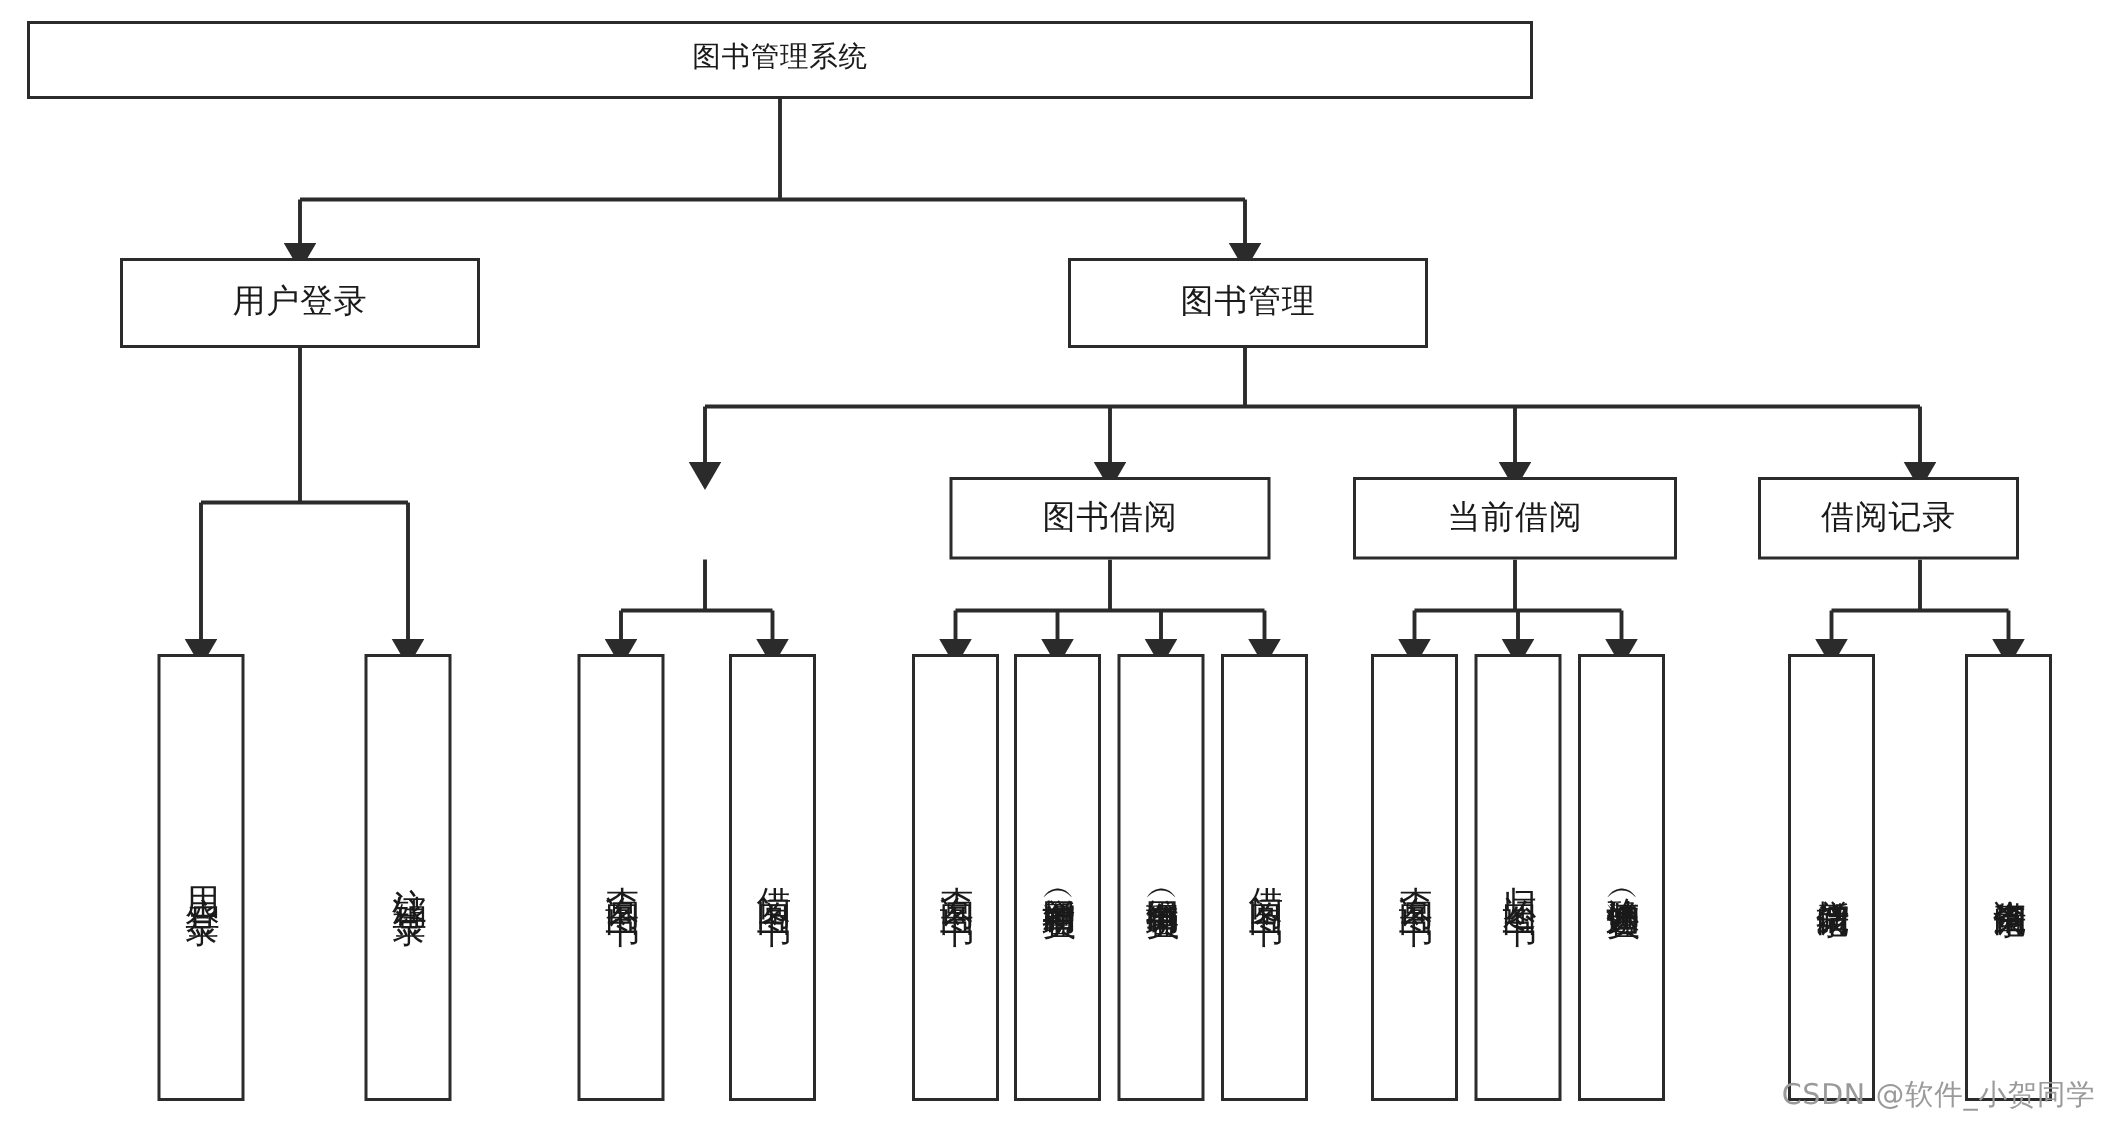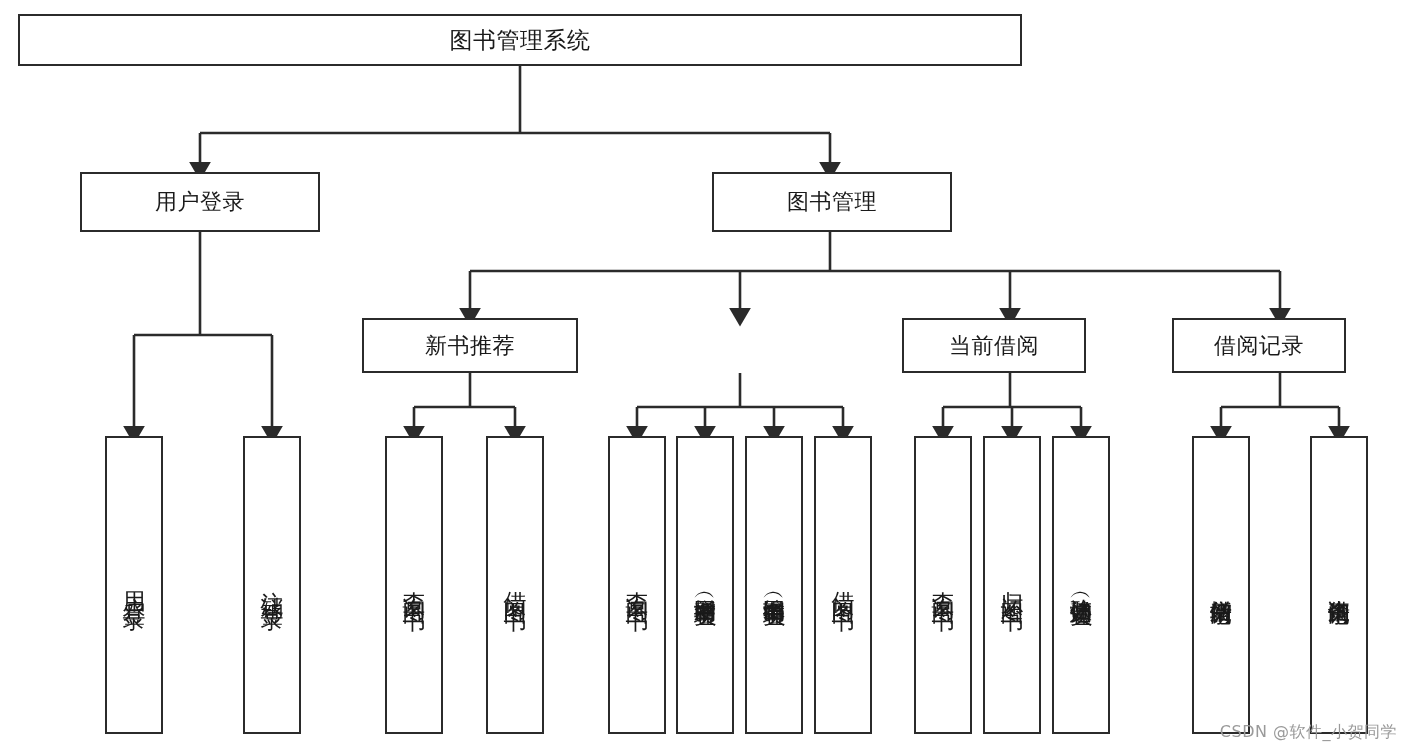--- a/index.html
+++ b/index.html
@@ -37,21 +37,22 @@
     line-height:1.05;
     letter-spacing:0.5px;
     color:#1a1a1a;
     white-space:nowrap;
   }
   
   .node.h .label{
     font-size:22px;
   }
   .node.root .label{
-    font-size:23px;
+    font-size:19px;
+    font-family:Liberation Mono, monospace;
   }
   
   .node.v{
     align-items:center;
     justify-content:center;
     padding:4px 0;
   }
   .node.v .label{
     writing-mode:vertical-rl;
     text-orientation:upright;
@@ -63,21 +64,21 @@
     text-align:center;
   }
   .node.v .label.tight{
     letter-spacing:1px;
     font-size:22px;
   }
   .watermark{
     position:absolute;
     right:8px;
     bottom:4px;
-    font-size:16px;
+    font-size:19px;
     color:#9a9a9a;
     letter-spacing:0.5px;
     z-index:3;
     white-space:nowrap;
     font-family:"DejaVu Sans","Liberation Sans",sans-serif;
   }
 </style>
 </head>
 <body>
 
@@ -138,24 +139,24 @@
     <span class="label">图书管理系统</span>
   </div>
 
   <div class="node h" id="node-l2-0" style="left: 80px; top: 172px; width: 240px; height: 60px;">
     <span class="label">用户登录</span>
   </div>
   <div class="node h" id="node-l2-1" style="left: 712px; top: 172px; width: 240px; height: 60px;">
     <span class="label">图书管理</span>
   </div>
 
-  <div class="node h" id="node-l3-0" style="left: 362px; top: 318px; width: 216px; height: 55px;">
-    <span class="label">新书推荐</span>
-  </div>
-  <div class="node h" id="node-l3-2" style="left: 902px; top: 318px; width: 184px; height: 55px;">
+  <div class="node h" id="node-l3-1" style="left: 633px; top: 318px; width: 214px; height: 55px;">
+    <span class="label">图书借阅</span>
+  </div>
+  <div class="node h" id="node-l3-2" style="left: 902px; top: 318px; width: 216px; height: 55px;">
     <span class="label">当前借阅</span>
   </div>
   <div class="node h" id="node-l3-3" style="left: 1172px; top: 318px; width: 174px; height: 55px;">
     <span class="label">借阅记录</span>
   </div>
 
   <div class="node v" id="node-leaf-0" style="left: 105px; top: 436px; width: 58px; height: 298px;">
     <span class="label">用户登录</span>
   </div>
   <div class="node v" id="node-leaf-1" style="left: 243px; top: 436px; width: 58px; height: 298px;">

